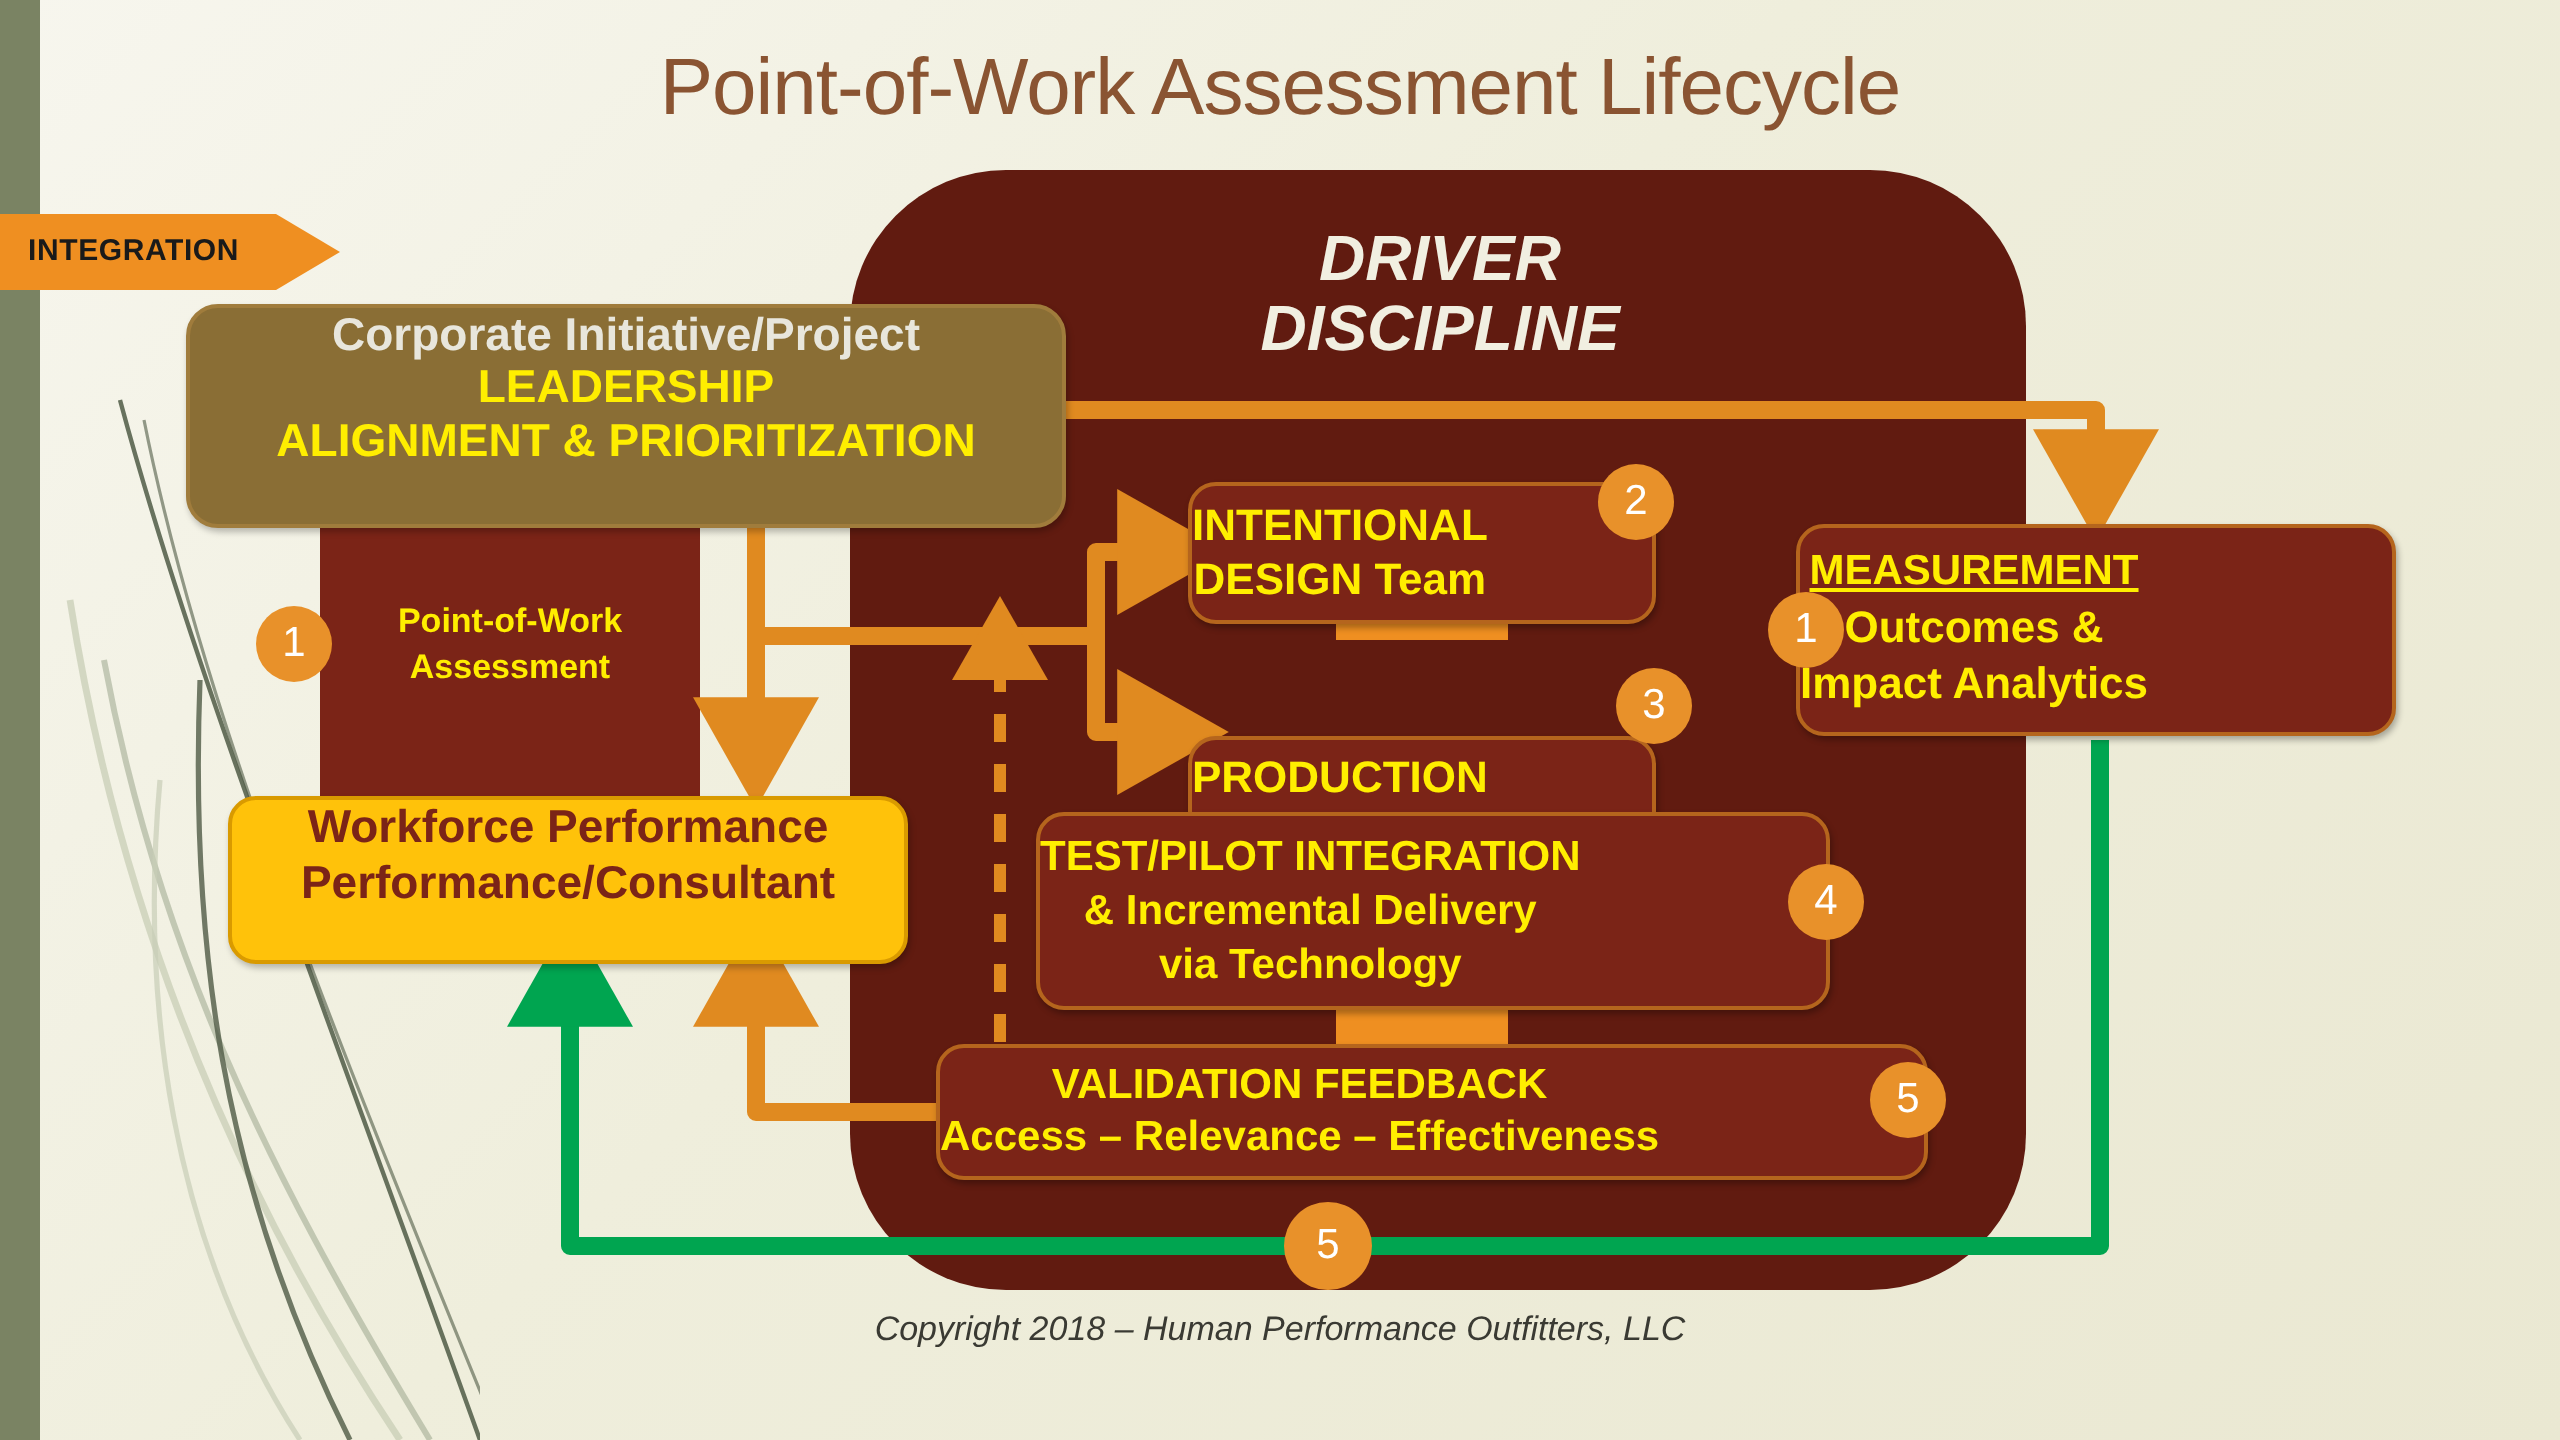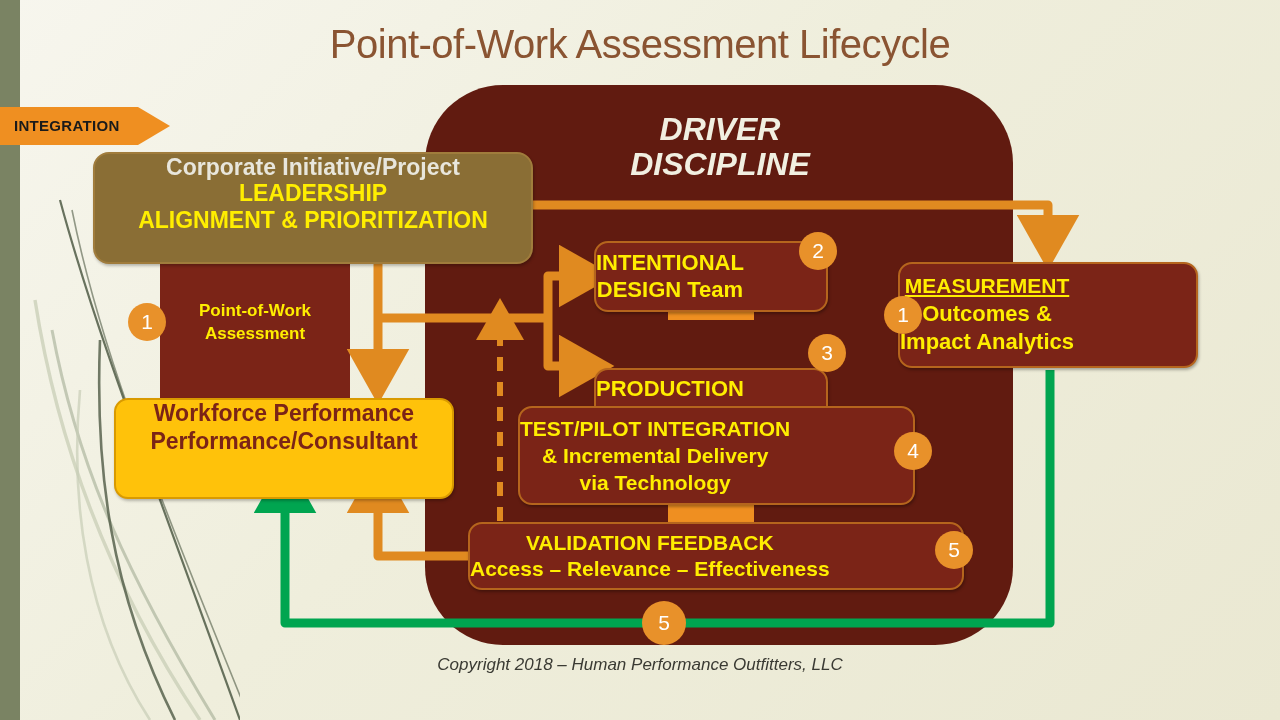--- a/index.html
+++ b/index.html
@@ -50,21 +50,21 @@
   .box-dark{background:#7b2417;border:2px solid #b5651d;color:#ffee00;
      font-weight:bold;box-shadow:1px 2px 3px rgba(0,0,0,.3);}
 
   .box-design{left:594px;top:241px;width:234px;height:71px;font-size:22px;line-height:1.22;}
   .box-prod{left:594px;top:336px;width:234px;height:70px;font-size:22px;line-height:1.22;margin-top:32px;}
   .box-test{left:518px;top:406px;width:397px;height:99px;font-size:21px;line-height:1.3;}
   .box-valid{left:468px;top:522px;width:496px;height:68px;font-size:21px;line-height:1.25;}
   .box-measure{left:898px;top:262px;width:300px;height:106px;font-size:22px;line-height:1.28;}
   .box-measure .head{font-size:21px;font-weight:bold;text-decoration:underline;}
 
-  .box-yellow{left:114px;top:398px;width:340px;height:101px;background:#ffc20a;
+  .box-yellow{left:114px;top:398px;width:340px;height:84px;background:#ffc20a;
      border:2px solid #d99a00;border-radius:14px;flex-direction:column;
      box-shadow:1px 2px 3px rgba(0,0,0,.25);}
   .box-yellow .t{font-size:23px;font-weight:bold;color:#7b2417;line-height:1.2;}
 
   
   .cbar{position:absolute;background:#ef8f21;}
 
   
   .num{position:absolute;border-radius:50%;background:#e8912a;
      display:flex;align-items:center;justify-content:center;

